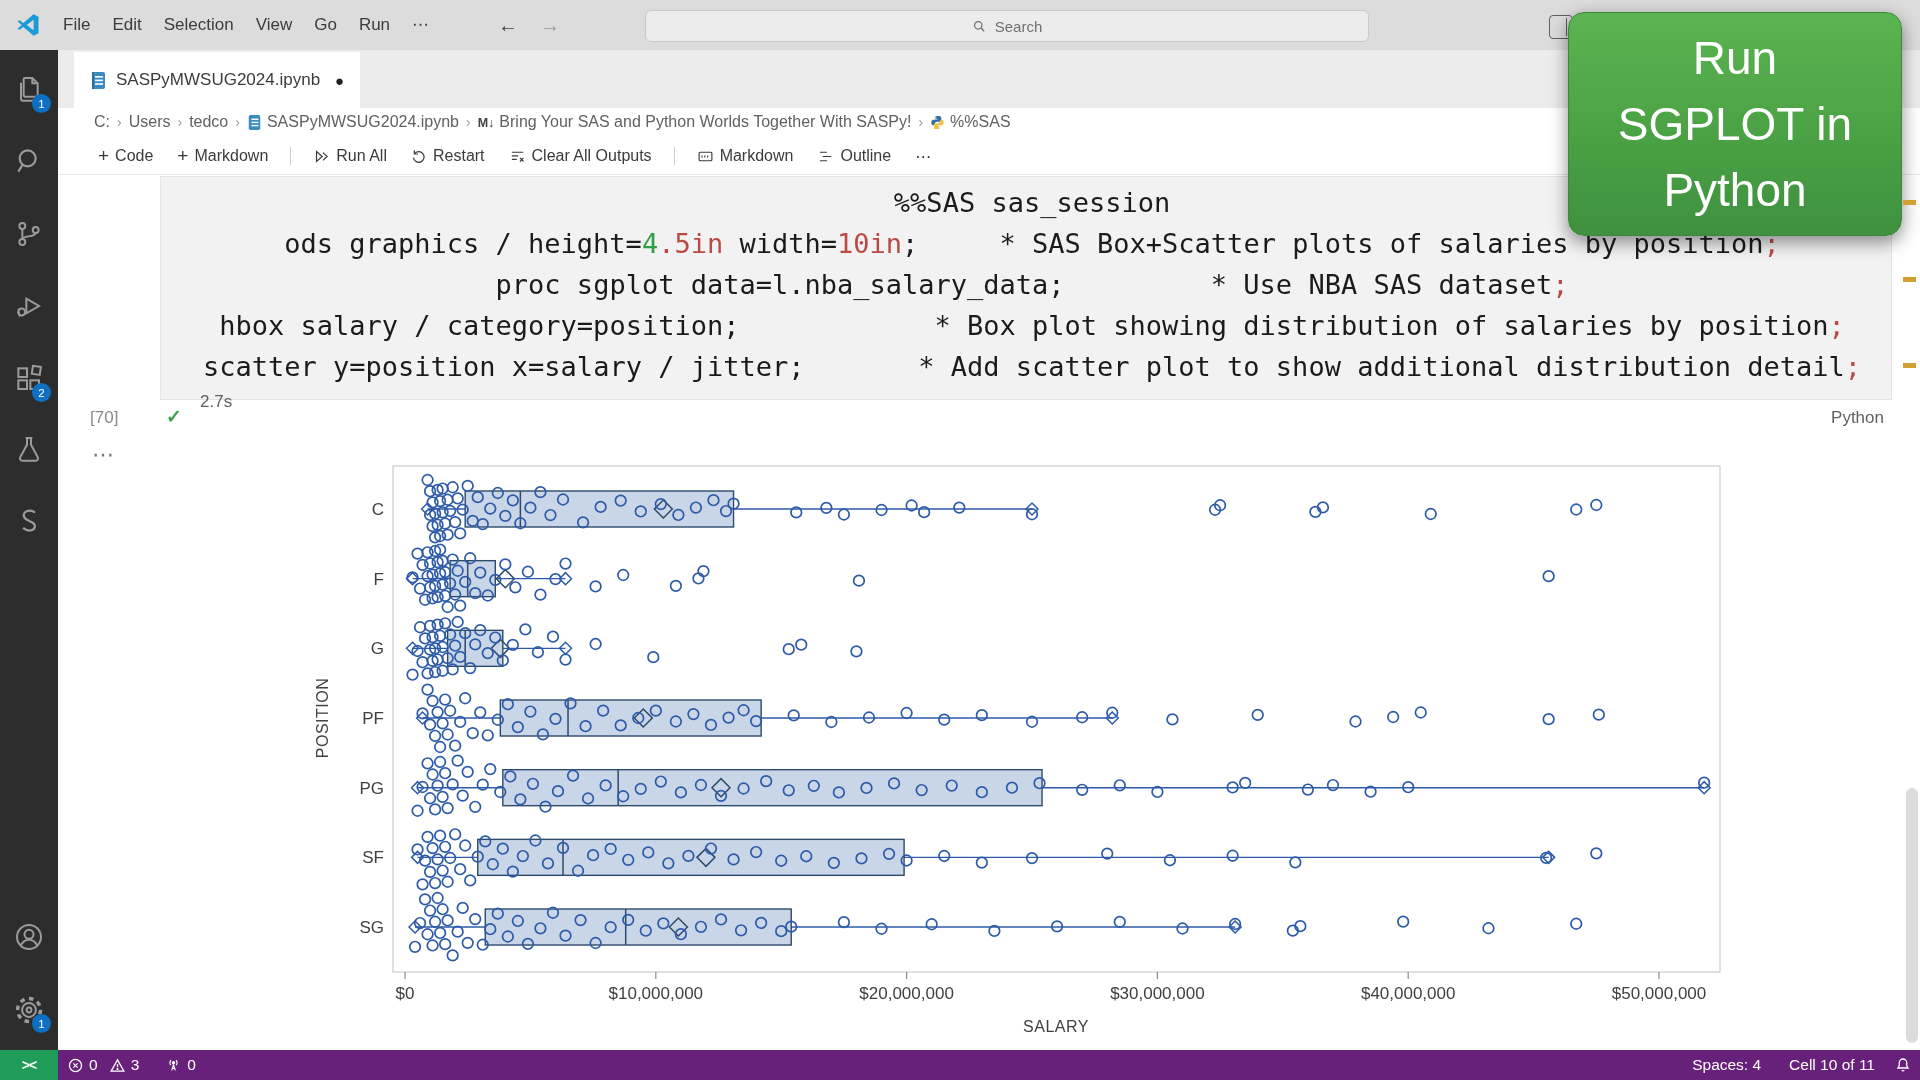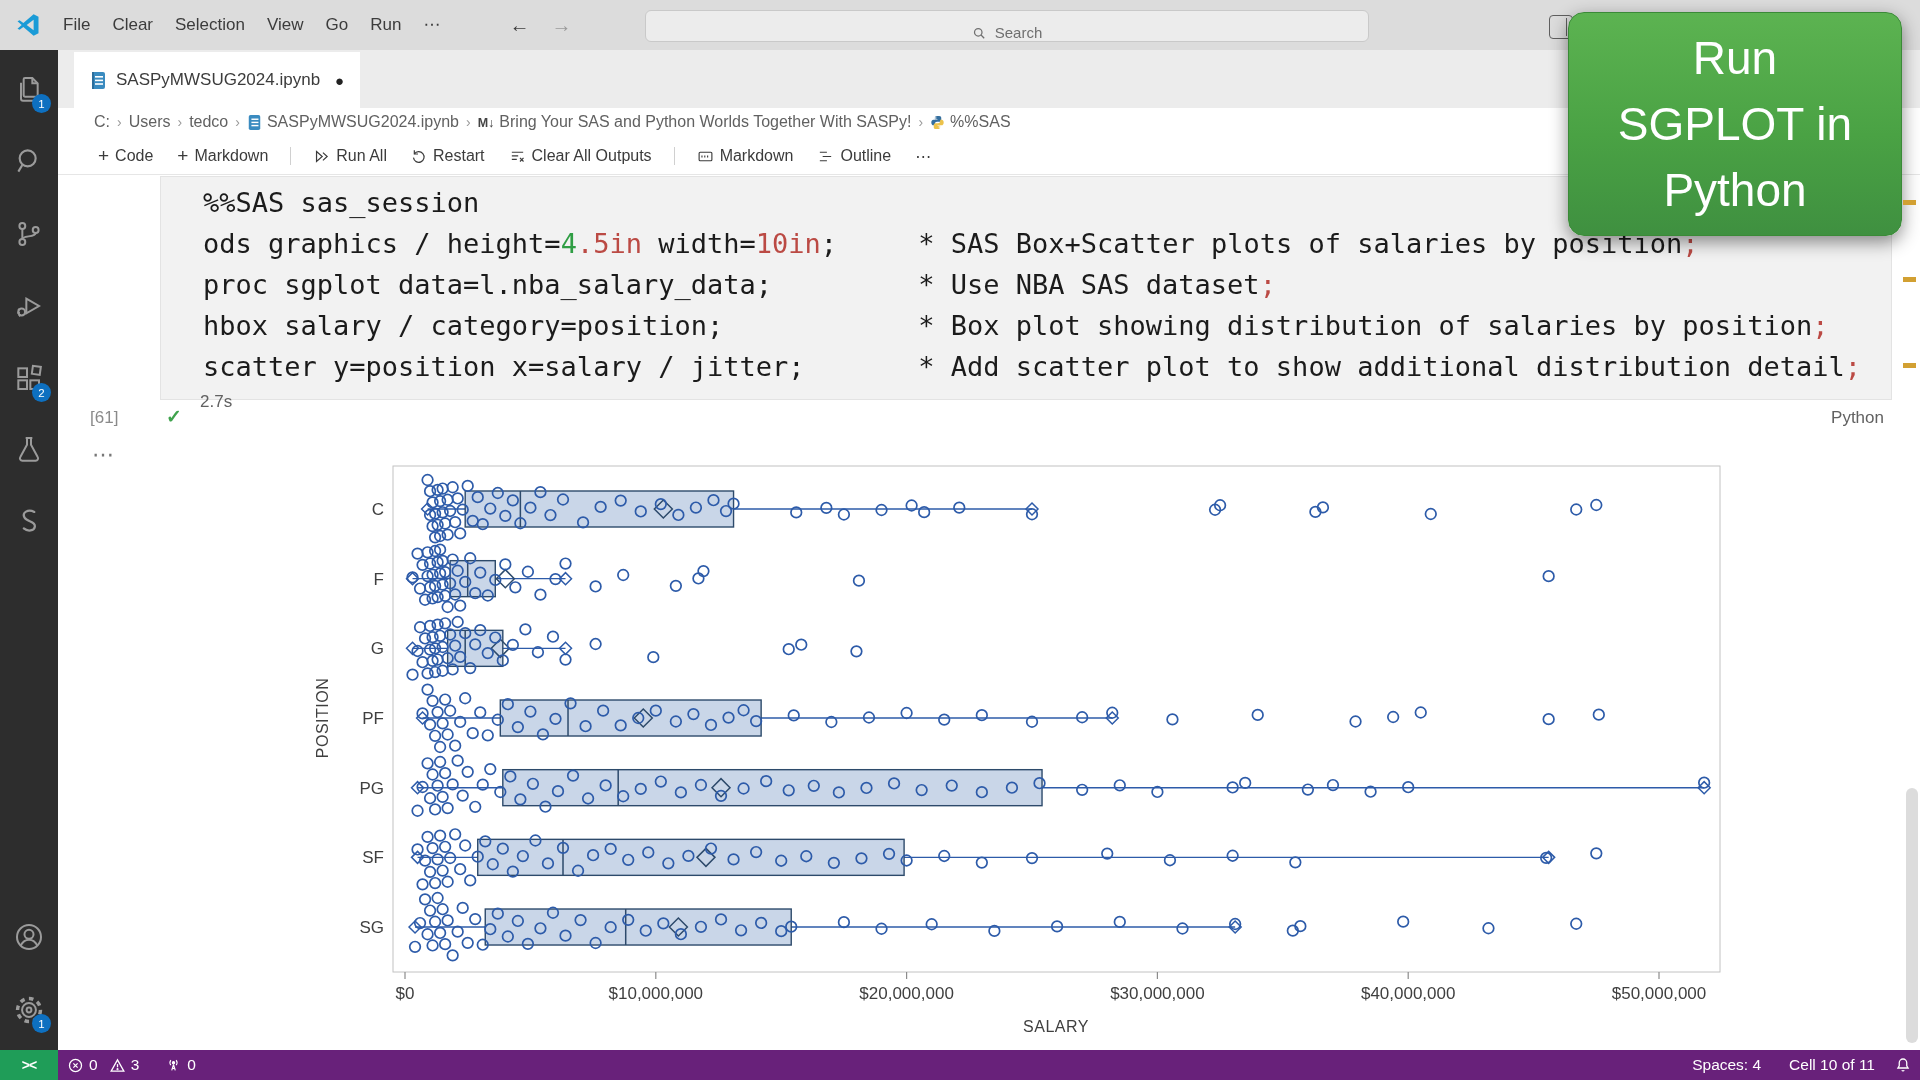--- a/index.html
+++ b/index.html
@@ -6,21 +6,21 @@
   #app{position:relative;width:1920px;height:1080px;overflow:hidden;background:#ffffff;
        font-family:"Liberation Sans",sans-serif;color:#333;}
   
   #titlebar{position:absolute;left:0;top:0;width:1920px;height:50px;background:#dcdcdc;
             display:flex;align-items:center;}
   #vscode-logo{margin:0 10px 0 14px;width:28px;height:28px;flex:0 0 auto;}
   .menu-item{padding:0 11px;font-size:17px;color:#3c3c3c;line-height:50px;cursor:default;}
   #nav-arrows{display:flex;gap:22px;margin-left:58px;font-size:20px;}
   #nav-back{color:#3c3c3c;} #nav-fwd{color:#9a9a9a;}
   #search-box{position:absolute;left:645px;top:10px;width:722px;height:30px;background:#ececec;
-              border:1px solid #c9c9c9;border-radius:6px;display:flex;align-items:flex-end;
+              border:1px solid #c9c9c9;border-radius:6px;display:flex;align-items:center;
               justify-content:center;gap:8px;color:#6f6f6f;font-size:15px;}
   #layout-icon{position:absolute;left:1549px;top:15px;width:22px;height:22px;border:1.5px solid #5f5f5f;
                border-radius:4px;}
   #layout-icon:before{content:"";position:absolute;right:5px;top:2px;bottom:2px;width:1.5px;background:#5f5f5f;}
   
   #tabstrip{position:absolute;left:58px;top:50px;width:1862px;height:58px;background:#ececec;}
   #tab{position:absolute;left:16px;top:2px;height:56px;background:#ffffff;display:flex;
        align-items:center;gap:9px;padding:0 16px;font-size:17px;color:#3c3c3c;}
   #tab-dot{font-size:15px;color:#222;margin-left:6px;}
   
@@ -33,21 +33,21 @@
   #nbtoolbar{position:absolute;left:58px;top:138px;width:1862px;height:36px;background:#fff;
              border-bottom:1px solid #e6e6e6;display:flex;align-items:center;padding-left:30px;gap:4px;
              font-size:16px;color:#3b3b3b;}
   .tb-btn{display:flex;align-items:center;gap:6px;padding:4px 10px;border-radius:5px;cursor:default;}
   .tb-sep{width:1px;height:18px;background:#d0d0d0;margin:0 8px;}
   .tb-ico{display:flex;align-items:center;}
   
   #cell-bg{position:absolute;left:160px;top:176px;width:1730px;height:222px;background:#f2f2f2;
            border:1px solid #e3e3e3;}
   #code{position:absolute;left:203px;top:182px;font-family:"DejaVu Sans Mono",monospace;
-        font-size:27px;line-height:41px;white-space:pre;color:#1b1b1b;}
+        font-size:27px;line-height:41px;white-space:pre;color:#1b1b1b;text-align:center;}
   .tk-n{color:#2f9e44;} .tk-r{color:#bb4a44;}
   #exec-count{position:absolute;left:90px;top:408px;font-size:17px;color:#8a8a8a;
               font-family:"Liberation Sans",sans-serif;}
   #exec-check{position:absolute;left:166px;top:405px;color:#3fa34d;font-size:19px;font-weight:bold;}
   #exec-time{position:absolute;left:200px;top:392px;font-size:17px;color:#616161;}
   #kernel-label{position:absolute;right:36px;top:408px;font-size:17px;color:#616161;}
   #output-more{position:absolute;left:92px;top:442px;font-size:22px;color:#777;letter-spacing:1px;}
   
   #chart{position:absolute;left:298px;top:452px;}
   
@@ -79,21 +79,21 @@
 <body>
 <div id="app">
 
 <div id="titlebar">
   <svg id="vscode-logo" viewBox="0 0 24 24">
     <path d="M16.8 2.8 8 10.3 4.8 7.9 3 8.8 6.6 12 3 15.2l1.8.9L8 13.7l8.8 7.5L21 19.1V4.9Zм0 0" fill="#1a9bd7"></path>
     <path d="M16.8 7.6v8.8L10.9 12Z" fill="#dcdcdc"></path>
   </svg>
   <div id="menubar" style="display: flex;">
         <span class="menu-item">File</span>
-        <span class="menu-item">Clear</span>
+        <span class="menu-item">Edit</span>
         <span class="menu-item">Selection</span>
         <span class="menu-item">View</span>
         <span class="menu-item">Go</span>
         <span class="menu-item">Run</span>
         <span class="menu-item">⋯</span>
       </div>
   <div id="nav-arrows">
     <span id="nav-back">←</span>
     <span id="nav-fwd">→</span>
   </div>
@@ -223,21 +223,21 @@
         </span>
         <span>Outline</span>
       </span>
       <span class="tb-btn">
         <span>⋯</span>
       </span>
     </div>
 
 <div id="cell-bg"></div>
 <div id="code"><div class="code-line"><span>%%SAS sas_session</span></div><div class="code-line"><span>ods graphics / height=</span><span class="tk-n">4</span><span class="tk-r">.5in</span><span> width=</span><span class="tk-r">10in</span><span>;     </span><span>* SAS Box+Scatter plots of salaries by position</span><span class="tk-r">;</span></div><div class="code-line"><span>proc sgplot data=l.nba_salary_data;         </span><span>* Use NBA SAS dataset</span><span class="tk-r">;</span></div><div class="code-line"><span>hbox salary / category=position;            </span><span>* Box plot showing distribution of salaries by position</span><span class="tk-r">;</span></div><div class="code-line"><span>scatter y=position x=salary / jitter;       </span><span>* Add scatter plot to show additional distribution detail</span><span class="tk-r">;</span></div></div>
-<span id="exec-count">[61]</span>
+<span id="exec-count">[70]</span>
 <span id="exec-check">✓</span>
 <span id="exec-time">2.7s</span>
 <span id="kernel-label">Python</span>
 <span id="output-more">⋯</span>
 
 <div id="chart">
   <svg id="chart-svg" width="1437" height="592" viewBox="0 0 1437 592">
         <rect x="95" y="14" width="1327" height="506" fill="#ffffff" stroke="#c2c2c2" stroke-width="1"></rect>
         <line x1="107" y1="520" x2="107" y2="527" stroke="#8c8c8c" stroke-width="1.2"></line>
         <text x="107" y="547" text-anchor="middle" font-size="17" fill="#3f3f3f" font-family="Liberation Sans, sans-serif">$0</text>

